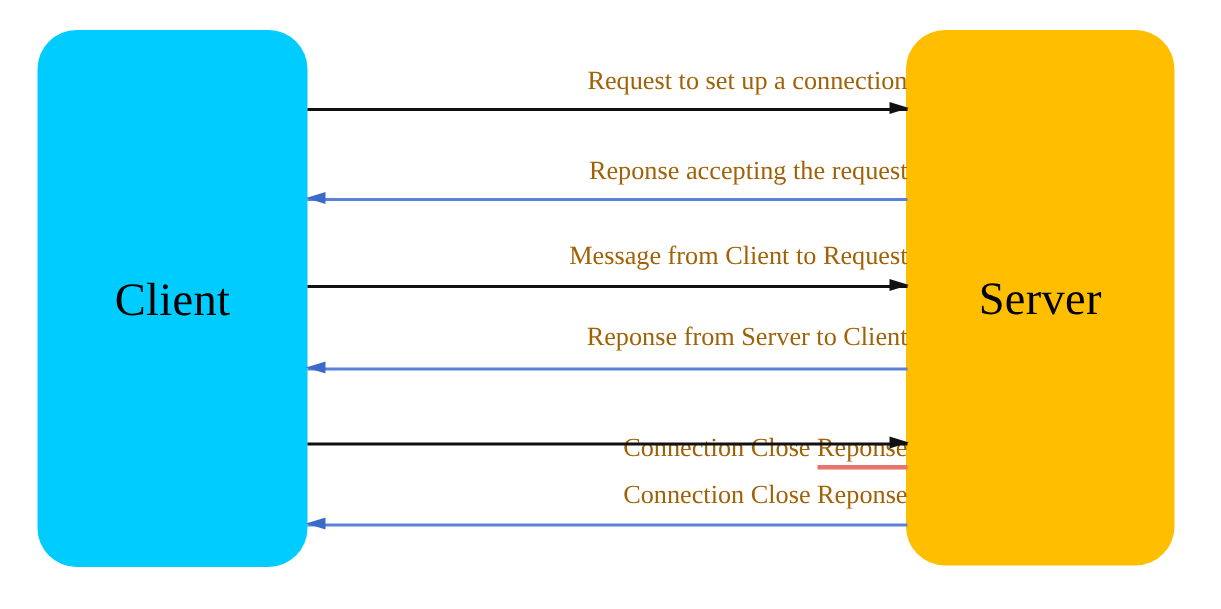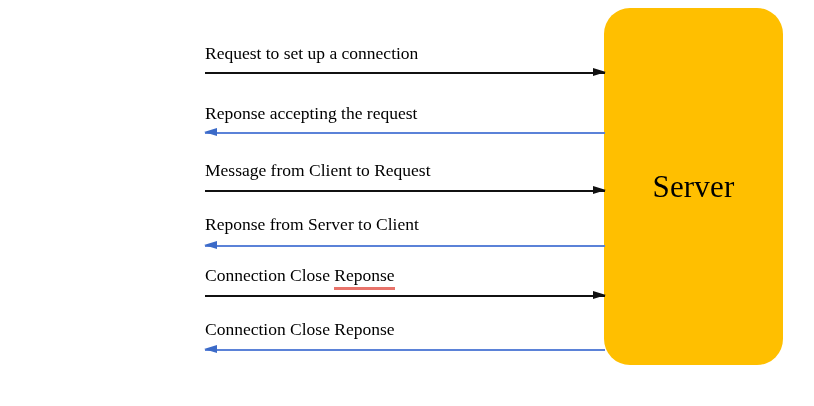--- a/index.html
+++ b/index.html
@@ -35,46 +35,47 @@
   }
   #client-node {
     left: 25px;
     top: 20px;
     width: 180px;
     height: 358px;
     background: #00CCFF;
   }
   #server-node {
     left: 604px;
-    top: 8px;
+    top: 20px;
     width: 179px;
     height: 357px;
     background: #FFBF00;
   }
 
   
   .msg-row {
     position: absolute;
     left: 205px;
     width: 400px;
     height: 0;
   }
   .msg-label {
     position: absolute;
     left: 0;
     width: 400px;
-    text-align: left;
+    text-align: right;
     font-size: 17.5px;
-    color: #000000;
+    color: #a16207;
     white-space: nowrap;
     line-height: 1;
   }
   .msg-label .misspelled {
     position: relative;
     display: inline-block;
+    margin-top: 23px;
   }
   .msg-label .misspelled::after {
     content: "";
     position: absolute;
     left: 0;
     right: 0;
     bottom: -5px;
     height: 3px;
     background: #E8736A;
   }
@@ -121,20 +122,23 @@
     border-top: 4.5px solid transparent;
     border-bottom: 4.5px solid transparent;
     border-right: 13px solid #3B6AC8;
   }
 </style>
 </head>
 <body>
 
 <div id="canvas">
 
+  <div class="node" id="client-node">
+    <span class="node-label">Client</span>
+  </div>
 
   <div class="node" id="server-node">
     <span class="node-label">Server</span>
   </div>
 
   <div class="msg-row" style="top:72px">
     <div class="msg-label" style="top:-27px">Request to set up a connection</div>
     <div class="arrow to-server">
       <div class="shaft"></div>
       <div class="head"></div>

